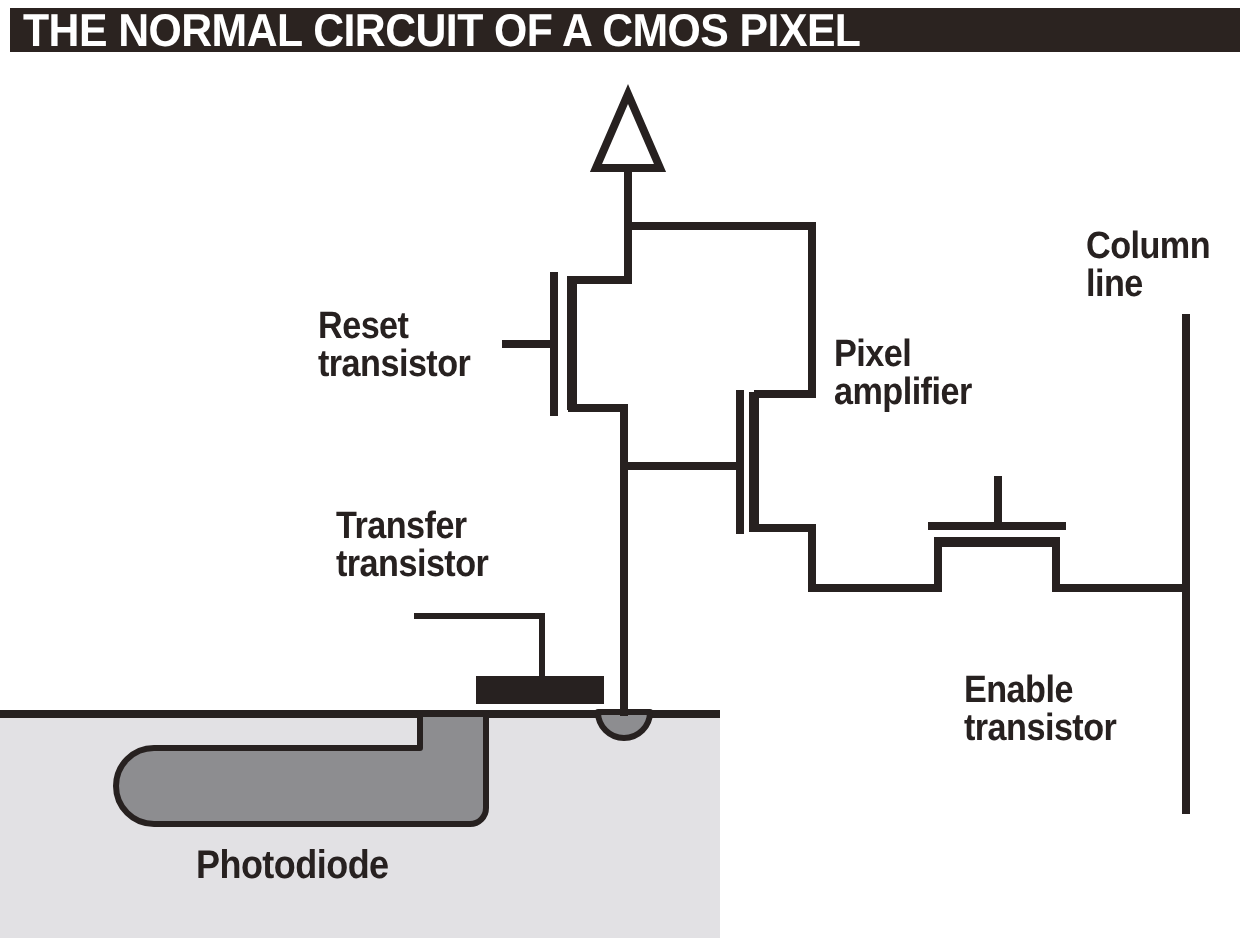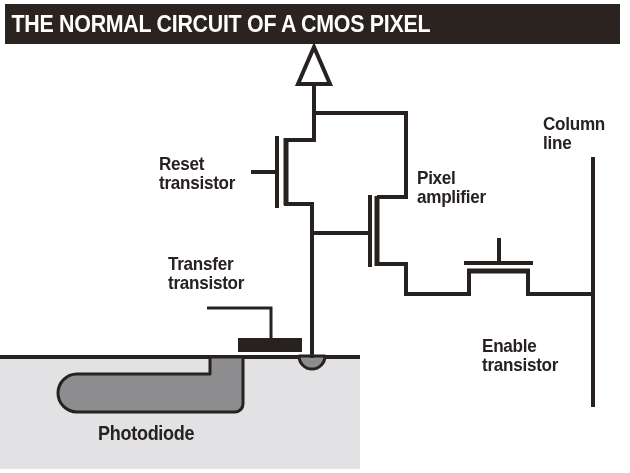--- a/index.html
+++ b/index.html
@@ -11,21 +11,21 @@
     --background:#ffffff;
   }
   html,body{margin:0;padding:0;background:#fff;}
   .stage{
     position:relative;width:630px;height:473px;
     background:var(--background);
     font-family:"Liberation Sans", sans-serif;
     overflow:hidden;
   }
   .title-bar{
-    position:absolute;left:5px;top:4px;width:615px;height:40px;
+    position:absolute;left:5px;top:4px;width:615px;height:22px;
     background:var(--title-bg);
     display:flex;align-items:center;
   }
   .title-text{
     color:var(--title-text);
     font-size:23px;font-weight:bold;letter-spacing:-0.3px;
     white-space:nowrap;
     padding-left:7px;
     display:inline-block;transform:scaleX(0.93);transform-origin:0 50%;
   }

